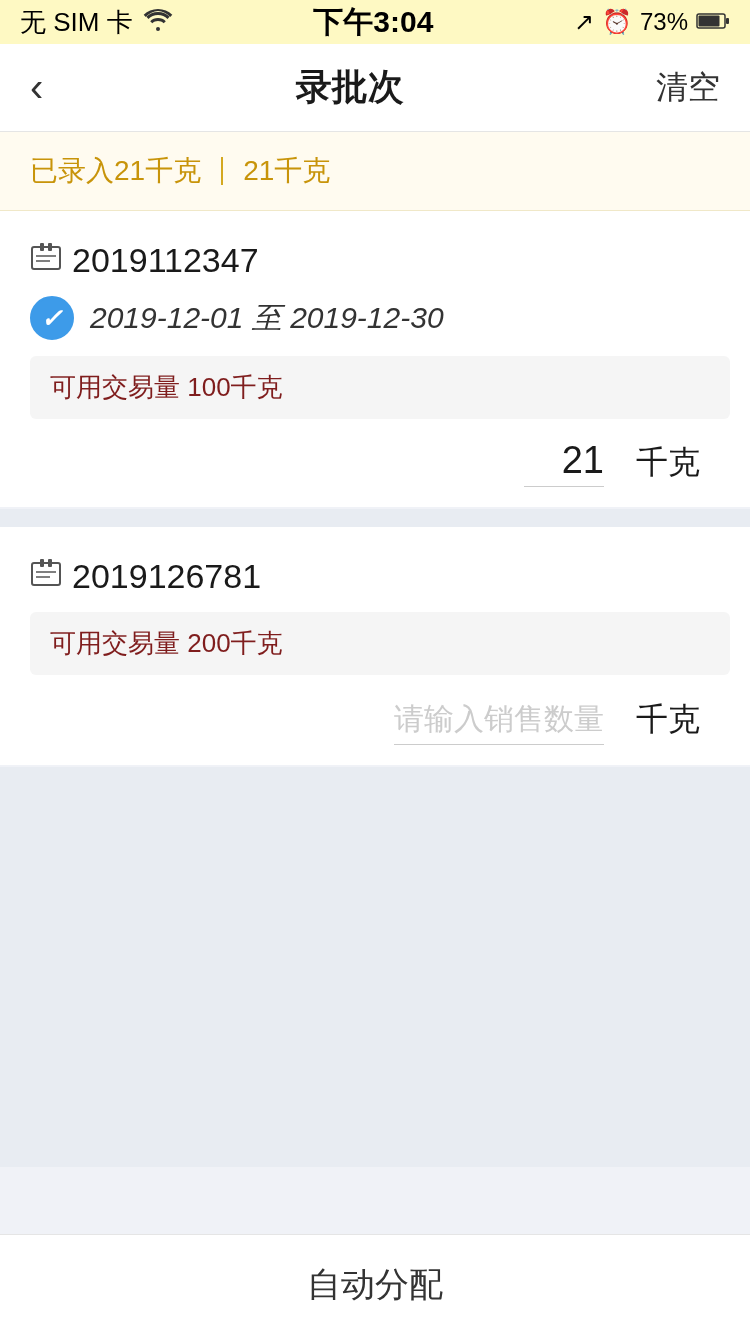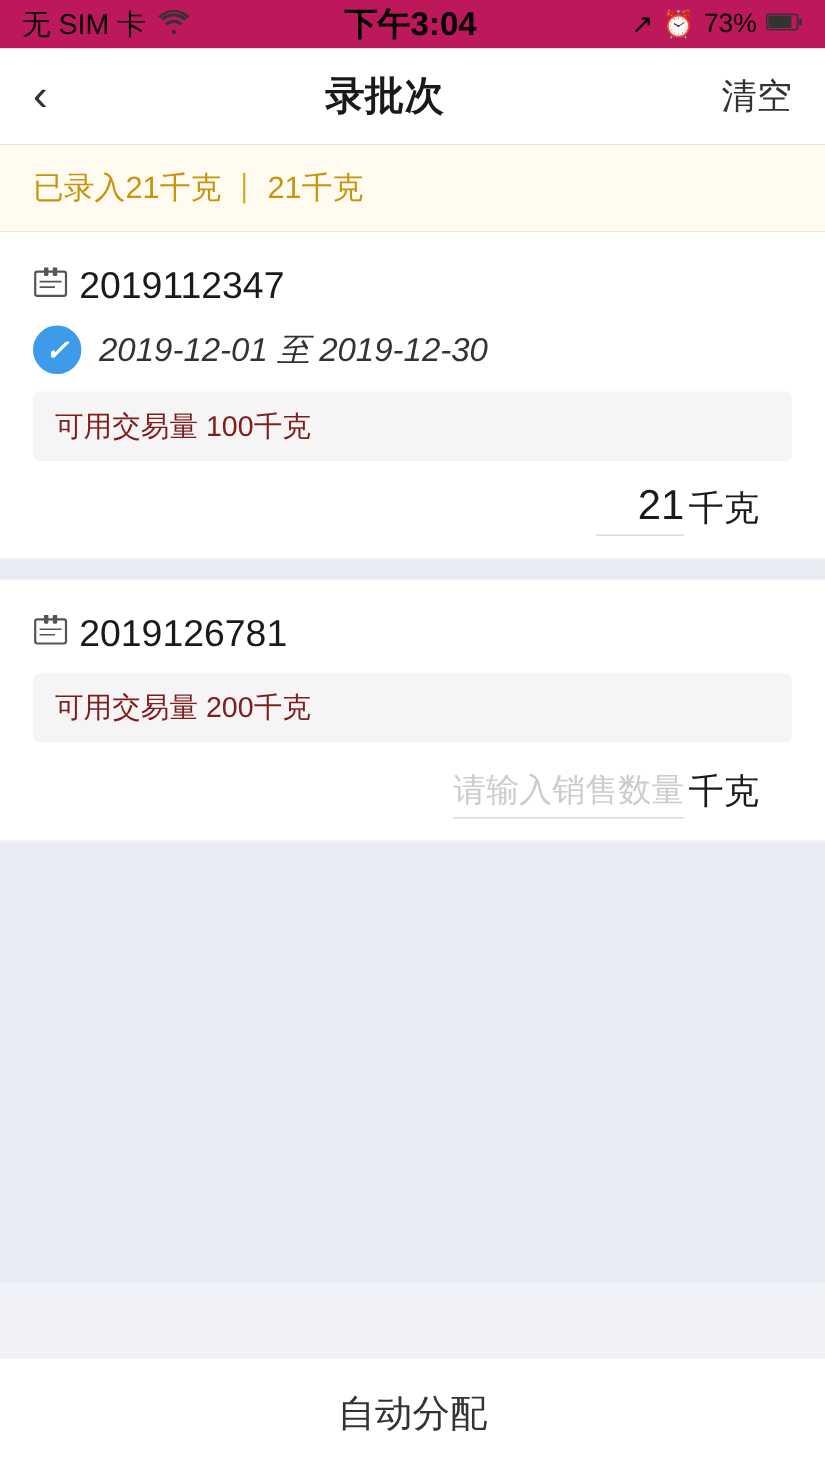--- a/index.html
+++ b/index.html
@@ -9,21 +9,21 @@
       min-height: 1334px;
       font-family: -apple-system, "PingFang SC", "Helvetica Neue", Arial, sans-serif;
       background: #f0f2f7;
       overflow-x: hidden;
     }
 
     
     .status-bar {
       width: 100%;
       height: 44px;
-      background: #be185d;
+      background: #fef9c3;
       display: flex;
       align-items: center;
       justify-content: space-between;
       padding: 0 20px;
       font-size: 28px;
     }
     .status-left {
       display: flex;
       align-items: center;
       gap: 10px;
@@ -96,21 +96,21 @@
     }
 
     
     .card {
       background: #fff;
       margin-bottom: 2px;
     }
 
     .batch-item {
       background: #fff;
-      padding: 30px 30px 0 30px;
+      padding: 30px 20px 0 30px;
     }
 
     .batch-header {
       display: flex;
       align-items: center;
       gap: 10px;
       margin-bottom: 16px;
     }
     .batch-icon {
       font-size: 30px;
@@ -163,21 +163,21 @@
       font-size: 26px;
       color: #7f1d1d;
       margin-left: 0;
     }
 
     .qty-input-row {
       display: flex;
       align-items: center;
       justify-content: flex-end;
       padding: 20px 30px;
-      gap: 4px;
+      gap: 32px;
     }
     .qty-input {
       font-size: 38px;
       color: #1a1a1a;
       font-weight: 400;
       text-align: right;
       min-width: 80px;
     }
     .qty-input-underline {
       border-bottom: 1px solid #ccc;
@@ -203,21 +203,21 @@
     .empty-area {
       flex: 1;
       background: #e8ecf2;
       min-height: 400px;
     }
 
     
     .bottom-bar {
       width: 100%;
       height: 100px;
-      background: #fef9c3;
+      background: #5eead4;
       display: flex;
       position: fixed;
       bottom: 0;
       left: 0;
       border-top: 1px solid #e5e5e5;
     }
     .btn-auto {
       flex: 1;
       display: flex;
       align-items: center;

